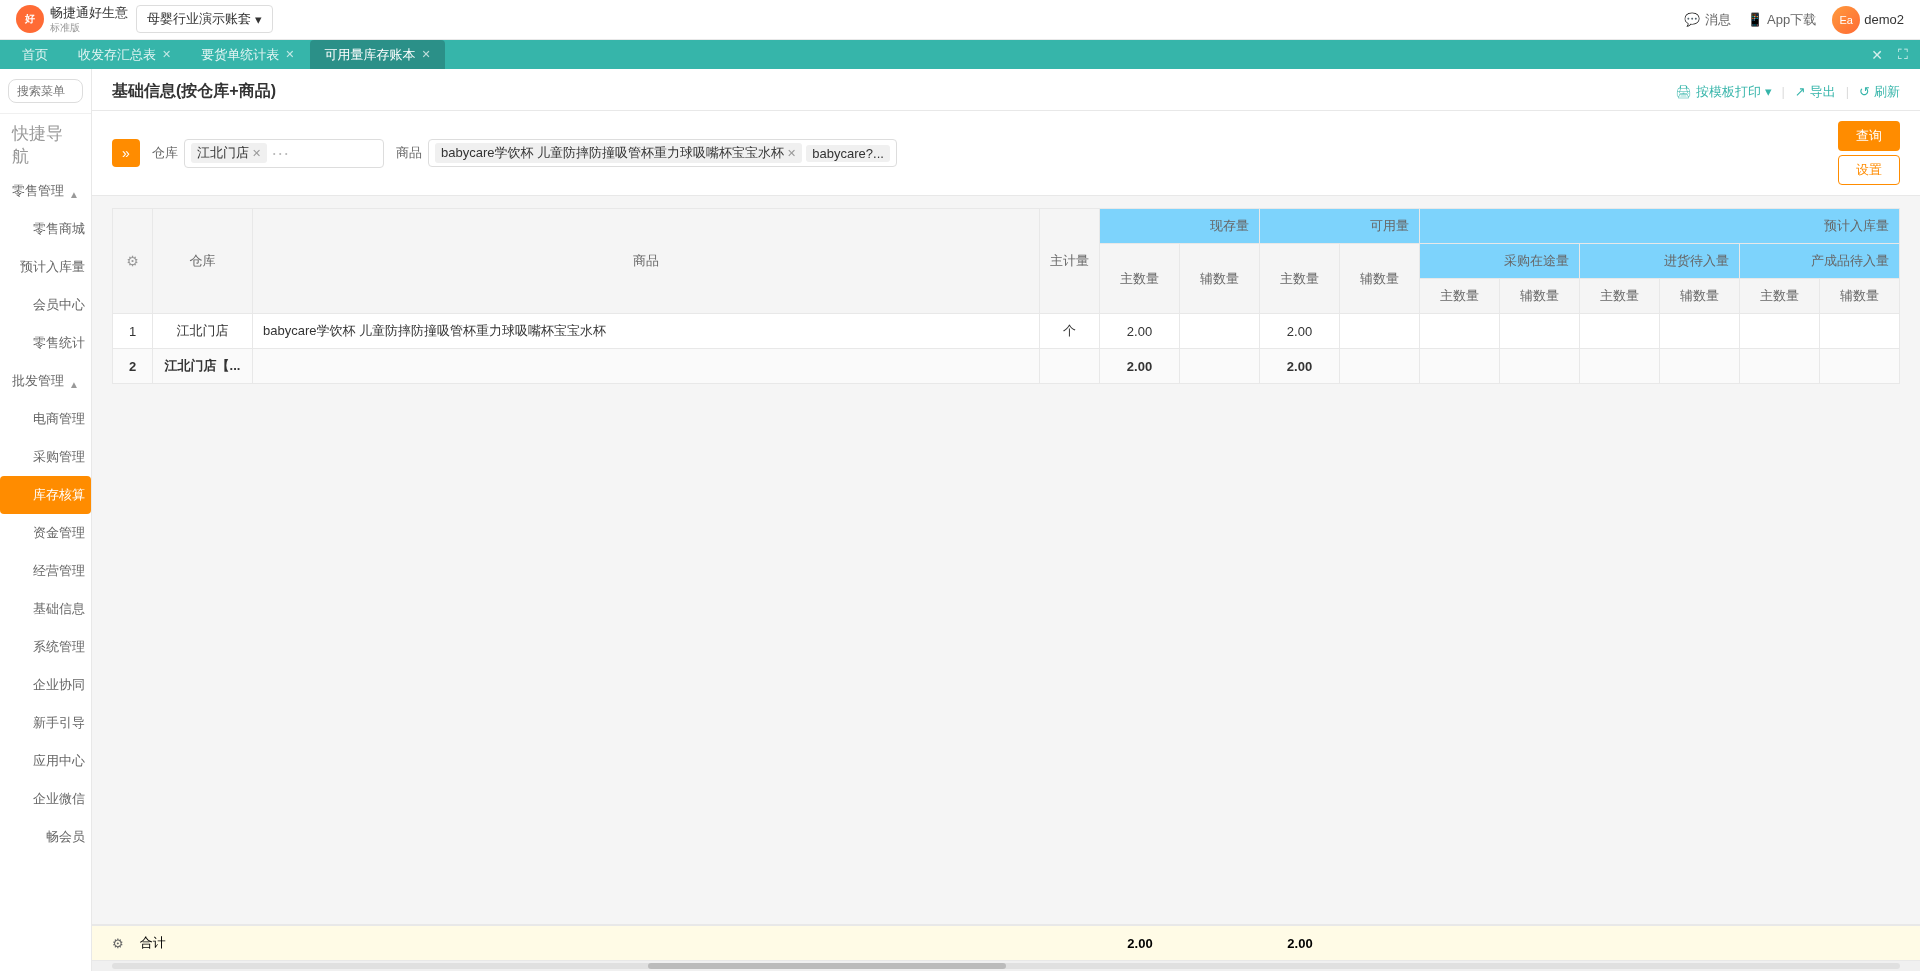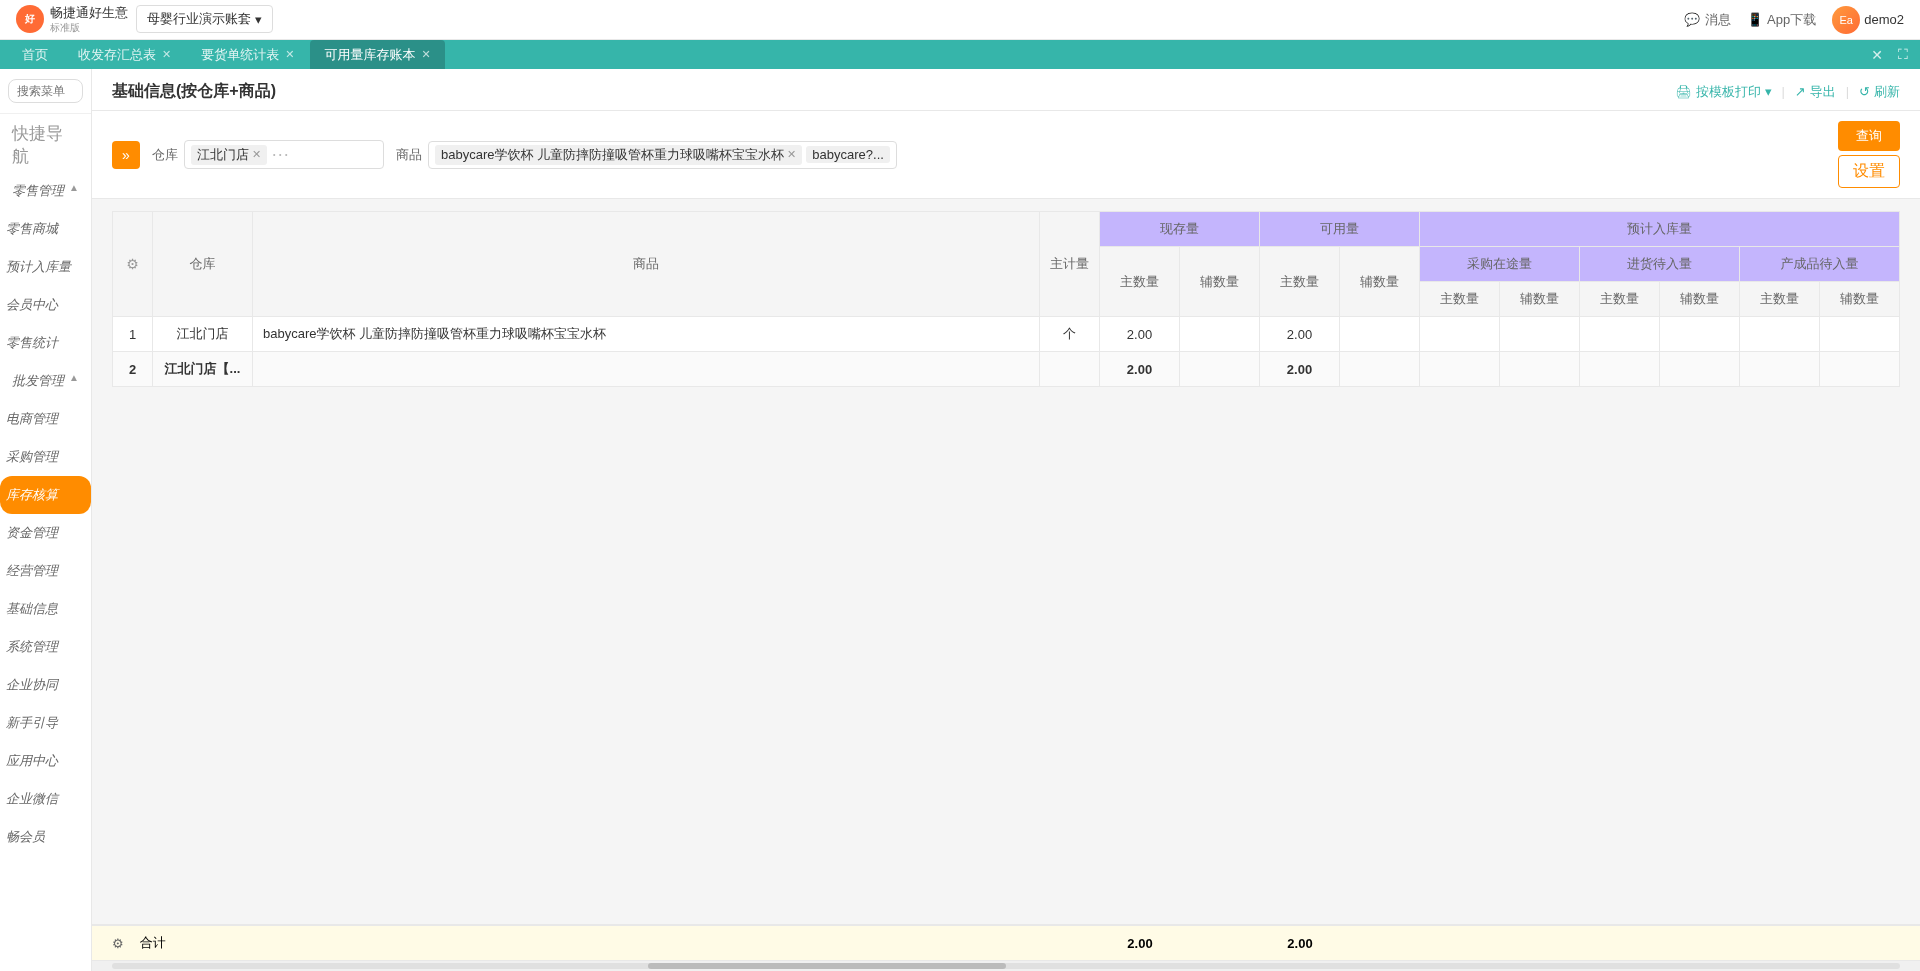--- a/index.html
+++ b/index.html
@@ -152,35 +152,34 @@
       color: #333;
       outline: none;
     }
     .sidebar-nav-label {
       padding: 8px 12px 4px;
       font-size: 17px;
       color: #999;
     }
     .sidebar-item {
       display: flex;
-      align-items: flex-start;
+      align-items: flex-end;
       justify-content: center;
       flex-direction: column;
       padding: 10px 6px;
       cursor: pointer;
       color: #666;
       font-size: 12px;
       text-align: center;
       gap: 2px;
-      font-style: italic;
     }
     .sidebar-item.active {
       background: #ff8c00;
       color: #fff;
-      border-radius: 12px;
+      border-radius: 4px;
     }
     .sidebar-item.has-arrow {
       flex-direction: row;
       justify-content: space-between;
       padding: 10px 12px;
     }
     .sidebar-arrow { font-size: 10px; color: #999; }
 
     
     .content-area {
@@ -274,21 +273,21 @@
       cursor: pointer;
       font-size: 13px;
     }
     .settings-btn {
       background: #fff;
       color: #ff8c00;
       border: 1px solid #ff8c00;
       padding: 5px 14px;
       border-radius: 4px;
       cursor: pointer;
-      font-size: 16px;
+      font-size: 13px;
     }
     .filter-actions {
       display: flex;
       flex-direction: column;
       gap: 4px;
     }
 
     
     .table-container {
       flex: 1;
@@ -307,21 +306,22 @@
       padding: 8px 10px;
       text-align: center;
       font-size: 13px;
     }
     .data-table th {
       background: #f5f5f5;
       color: #666;
       font-weight: normal;
     }
     .data-table th.group-header {
-      background: #c4b5fd;
+      background: #7dd3fc;
+      text-align: right;
     }
     .data-table td {
       color: #333;
     }
     .col-seq { width: 40px; }
     .col-warehouse { width: 100px; }
     .col-product { text-align: left; }
     .col-unit { width: 60px; }
     .col-num { width: 80px; }
     .gear-icon { color: #999; font-size: 14px; cursor: pointer; }

